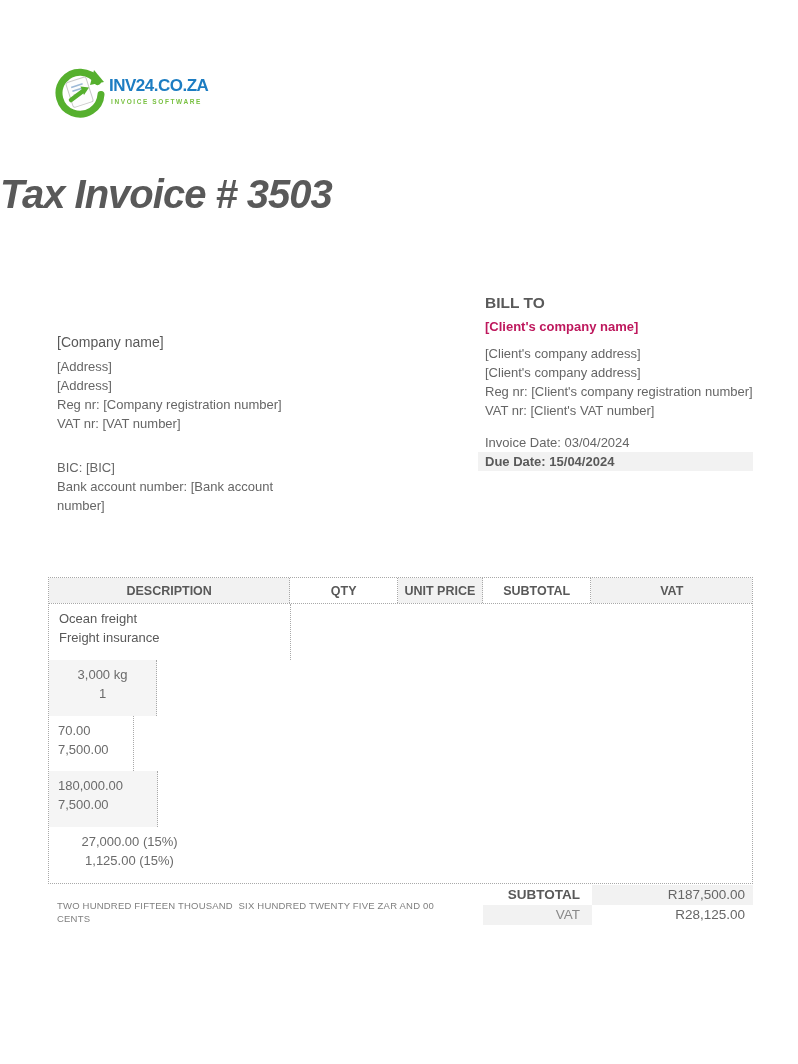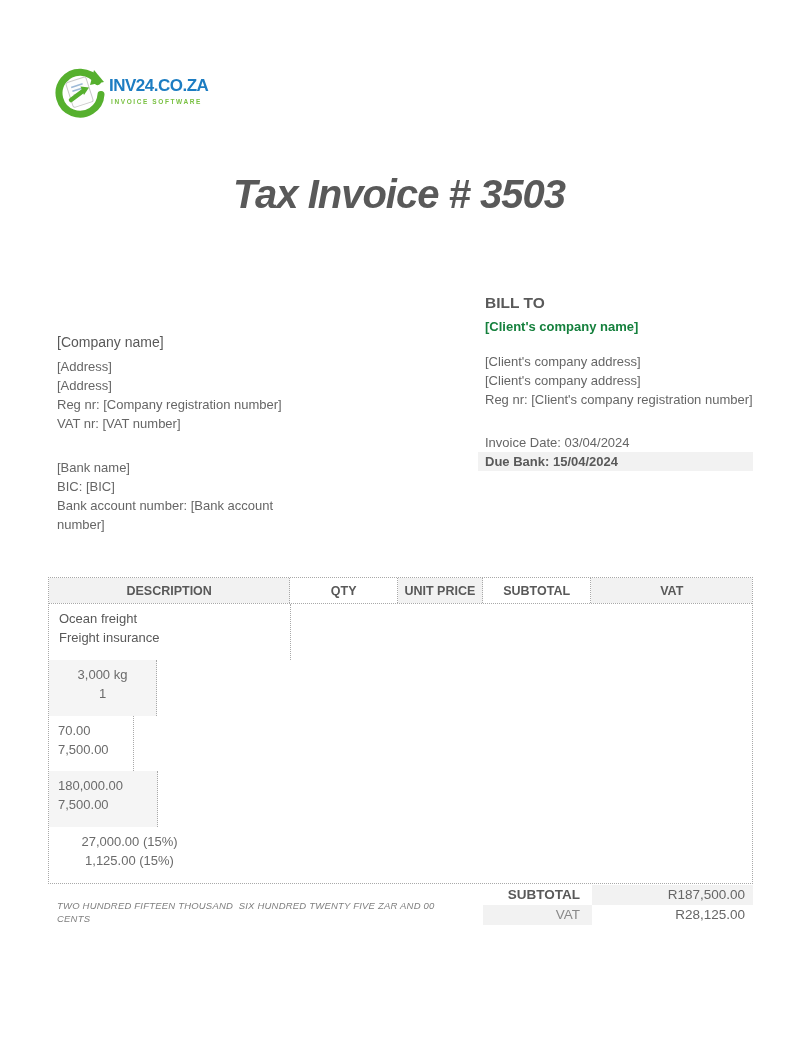--- a/index.html
+++ b/index.html
@@ -25,33 +25,32 @@
     font-family: "Liberation Sans", sans-serif;
   }
   .logo-tagline {
     font-size: 6.5px; color: #7ac143; letter-spacing: 1.6px;
     margin-top: 2px; margin-left: 2px; font-weight: 700;
   }
 
   
   .title {
     position: absolute; top: 172px; left: 0; right: 0;
-    text-align: center;
     font-size: 40px; font-weight: 700; font-style: italic;
     color: #595959; letter-spacing: -1px;
   }
 
   
   .company-block { position: absolute; left: 57px; top: 294px; width: 340px; }
   .company-name { font-size: 14px; font-weight: 400; color: #595959; margin-bottom: 7px; margin-top: 40px; }
   .info-line { font-size: 13px; line-height: 19px; color: #666666; }
 
   .billto-block { position: absolute; left: 485px; top: 294px; width: 280px; }
   .billto-heading { font-size: 15.5px; font-weight: 700; color: #595959; margin-bottom: 5px; }
-  .client-name { font-size: 13px; font-weight: 700; color: #15803d; line-height: 19px; margin-bottom: 16px; }
+  .client-name { font-size: 13px; font-weight: 700; color: #be185d; line-height: 19px; margin-bottom: 8px; }
 
   .dates-block { position: absolute; left: 478px; top: 433px; width: 275px; }
   .date-line { font-size: 13px; line-height: 19px; color: #666666; padding-left: 7px; }
   .date-line.highlight { background: #f2f2f2; font-weight: 700; color: #595959; }
 
   .bank-block { position: absolute; left: 57px; top: 458px; width: 222px; }
 
   
   .items-table {
     position: absolute; left: 48px; top: 577px;
@@ -94,21 +93,21 @@
   .totals-value { width: 161px; text-align: right; padding-right: 8px; color: #666666; }
   .totals-row.subtotal .totals-label { font-weight: 700; }
   .totals-row.subtotal .totals-value { background: #f2f2f2; }
   .totals-row.vat .totals-label { background: #f2f2f2; color: #8a8a8a; }
   .totals-row.total .totals-label,
   .totals-row.total .totals-value { font-weight: 700; color: #595959; }
 
   
   .amount-words {
     position: absolute; left: 57px; top: 899px; width: 380px;
-    font-size: 9.5px; font-style: italic; color: #7f7f7f;
+    font-size: 9.5px; color: #7f7f7f;
     letter-spacing: 0.2px; white-space: pre-wrap; line-height: 13px;
   }
 </style>
 </head>
 <body>
 
 <div class="page">
 
   <div class="logo">
     <span class="logo-icon">
@@ -140,29 +139,29 @@
     <div class="info-line">Reg nr: [Company registration number]</div>
     <div class="info-line">VAT nr: [VAT number]</div>
   </div>
 
   <div class="billto-block">
     <div class="billto-heading">BILL TO</div>
     <div class="client-name">[Client's company name]</div>
     <div class="info-line">[Client's company address]</div>
     <div class="info-line">[Client's company address]</div>
     <div class="info-line">Reg nr: [Client's company registration number]</div>
+    <div class="info-line">VAT nr: [Client's VAT number]</div>
   </div>
 
   <div class="dates-block">
     <div class="date-line"><span>Invoice Date:</span> <span>03/04/2024</span></div>
-    <div class="date-line highlight"><span>Due Bank:</span> <span>15/04/2024</span></div>
+    <div class="date-line highlight"><span>Due Date:</span> <span>15/04/2024</span></div>
   </div>
 
   <div class="bank-block">
-    <div class="info-line">[Bank name]</div>
     <div class="info-line">BIC: [BIC]</div>
     <div class="info-line">Bank account number: [Bank account number]</div>
   </div>
 
   <div class="items-table">
     <div class="thead">
       <div class="th shade col-desc">DESCRIPTION</div>
       <div class="th col-qty">QTY</div>
       <div class="th shade col-unit">UNIT PRICE</div>
       <div class="th col-sub">SUBTOTAL</div>

